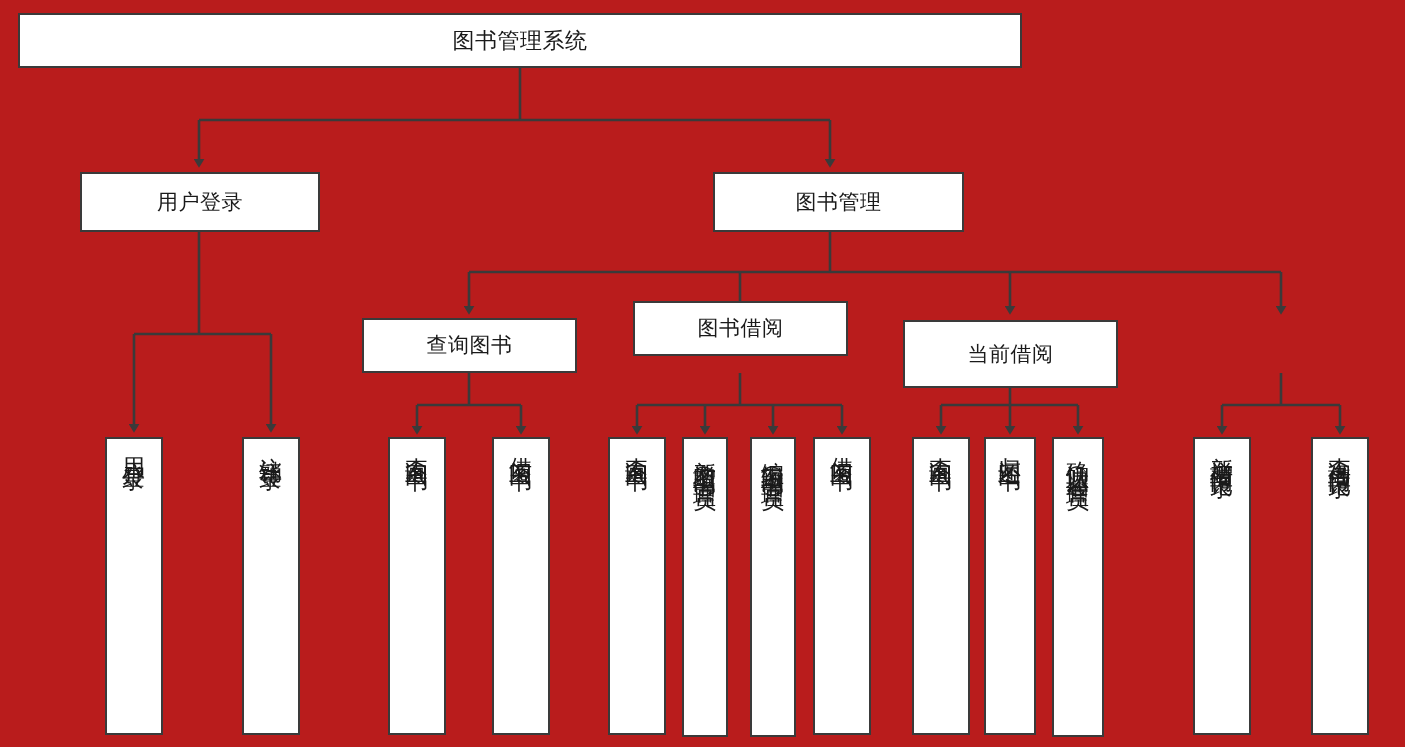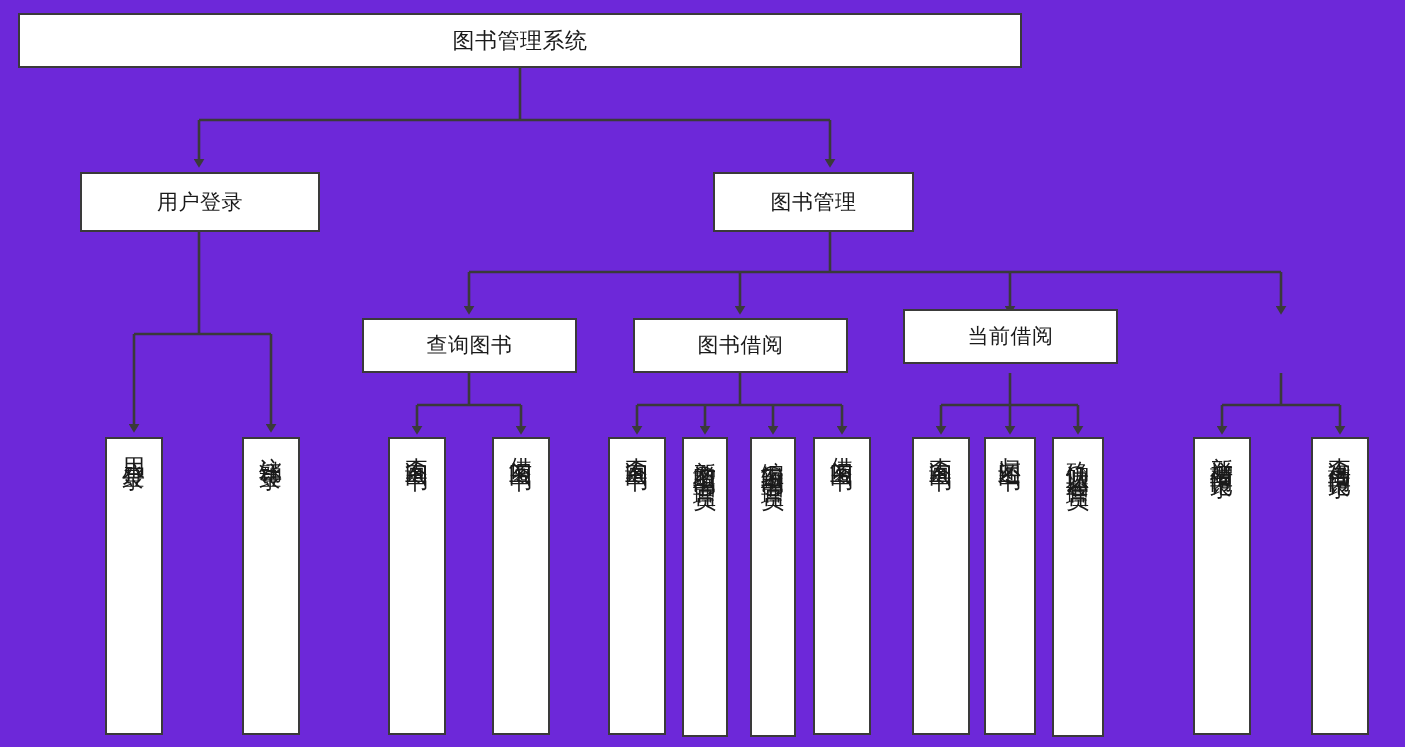--- a/index.html
+++ b/index.html
@@ -8,21 +8,21 @@
     padding: 0;
     background: #ffffff;
   }
   body {
     font-family: "DejaVu Sans", "Liberation Sans", sans-serif;
   }
   #canvas {
     position: relative;
     width: 1405px;
     height: 747px;
-    background: #6d28d9;
+    background: #b91c1c;
     overflow: hidden;
   }
   svg.edges {
     position: absolute;
     left: 0;
     top: 0;
     width: 1405px;
     height: 747px;
     pointer-events: none;
   }
@@ -130,31 +130,31 @@
     </g>
   </svg>
 
   <div class="node horiz root" style="left:18px; top:13px; width:1004px; height:55px;">
     <span class="label">图书管理系统</span>
   </div>
 
   <div class="node horiz" style="left:80px; top:172px; width:240px; height:60px;">
     <span class="label">用户登录</span>
   </div>
-  <div class="node horiz" style="left:713px; top:172px; width:201px; height:60px;">
+  <div class="node horiz" style="left:713px; top:172px; width:251px; height:60px;">
     <span class="label">图书管理</span>
   </div>
 
   <div class="node horiz" style="left:362px; top:318px; width:215px; height:55px;">
     <span class="label">查询图书</span>
   </div>
-  <div class="node horiz" style="left:633px; top:318px; width:215px; height:55px;">
+  <div class="node horiz" style="left:633px; top:301px; width:215px; height:55px;">
     <span class="label">图书借阅</span>
   </div>
-  <div class="node horiz" style="left:903px; top:309px; width:215px; height:55px;">
+  <div class="node horiz" style="left:903px; top:320px; width:215px; height:68px;">
     <span class="label">当前借阅</span>
   </div>
 
   <div class="node vert" style="left:105px; top:437px; width:58px; height:298px;">
     <span class="label">用户登录</span>
   </div>
   <div class="node vert" style="left:242px; top:437px; width:58px; height:298px;">
     <span class="label">注销登录</span>
   </div>
 

